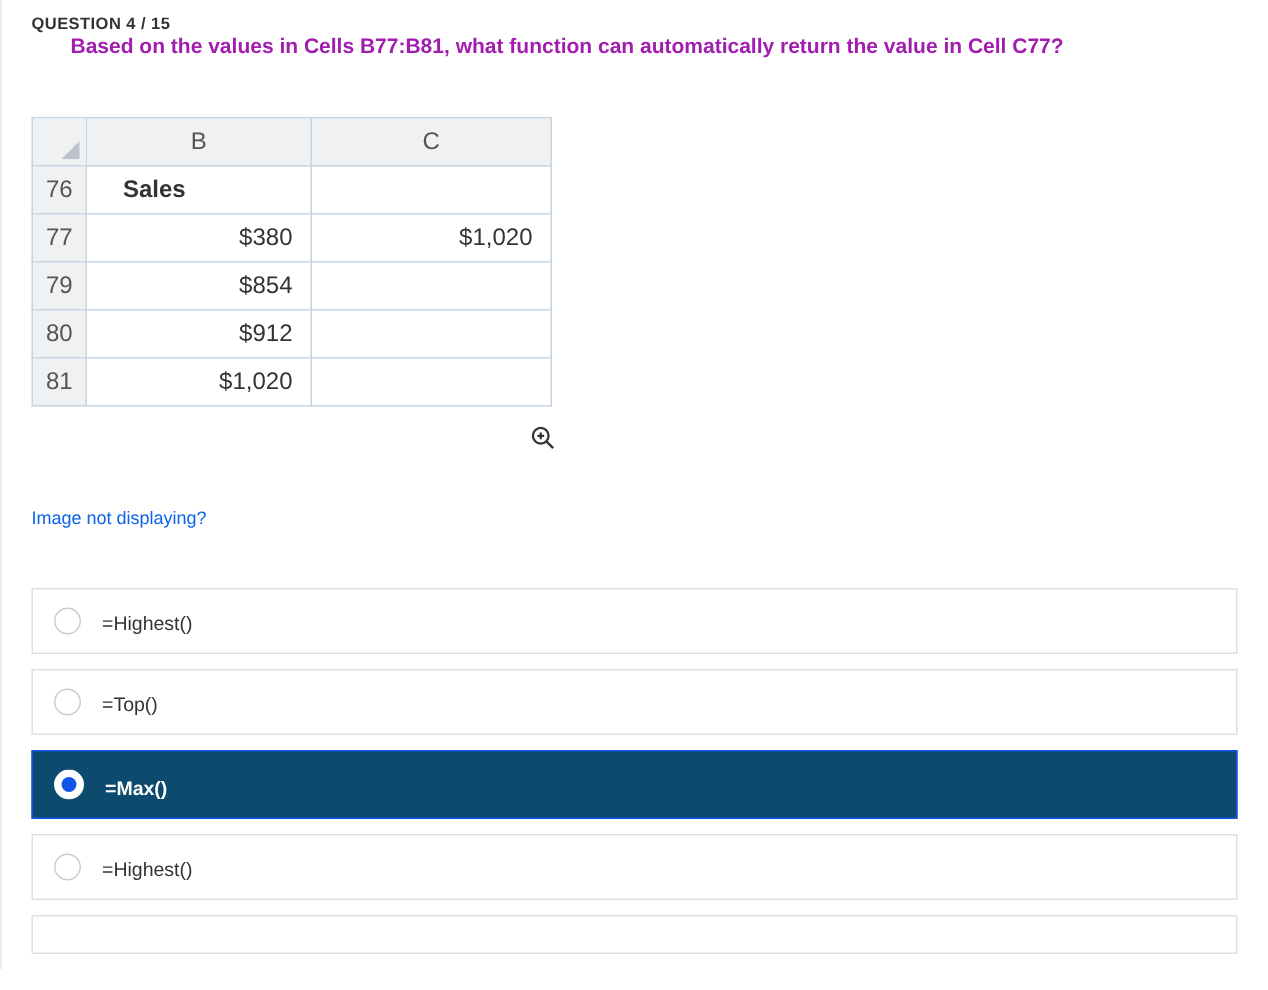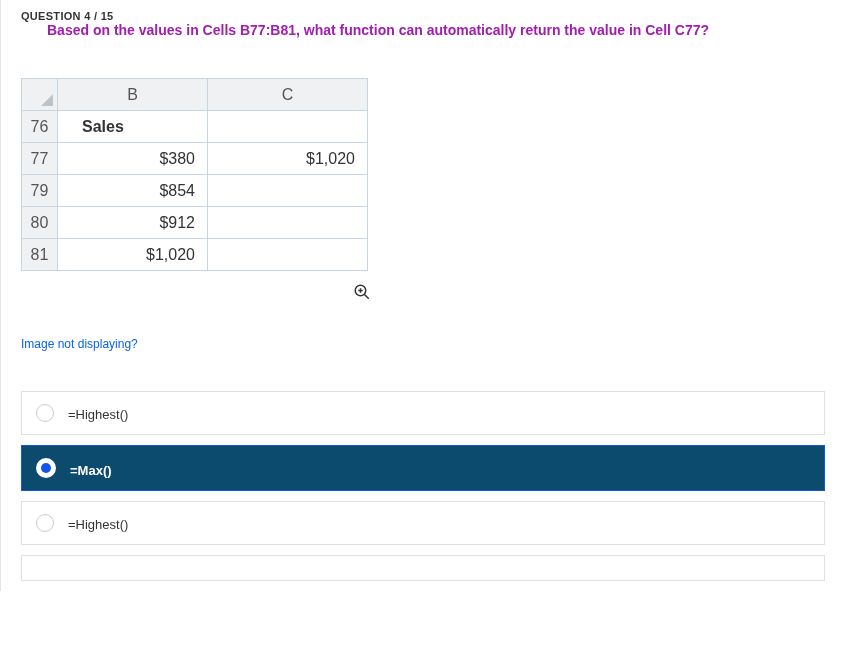--- a/index.html
+++ b/index.html
@@ -200,20 +200,24 @@
   </div>
 </div>
 
 <a href="#" class="help-link">Image not displaying?</a>
 
 <div class="options">
   <div class="option">
     <span class="radio"></span>
     <span class="opt-label">=Highest()</span>
   </div>
+  <div class="option">
+    <span class="radio"></span>
+    <span class="opt-label">=Top()</span>
+  </div>
   <div class="option selected">
     <svg class="selected-radio-svg" viewBox="0 0 20 20">
       <circle cx="10" cy="10" r="10" fill="#fff"></circle>
       <circle cx="10" cy="10" r="5" fill="#1354eb"></circle>
     </svg>
     <span class="opt-label">=Max()</span>
   </div>
   <div class="option">
     <span class="radio"></span>
     <span class="opt-label">=Highest()</span>

